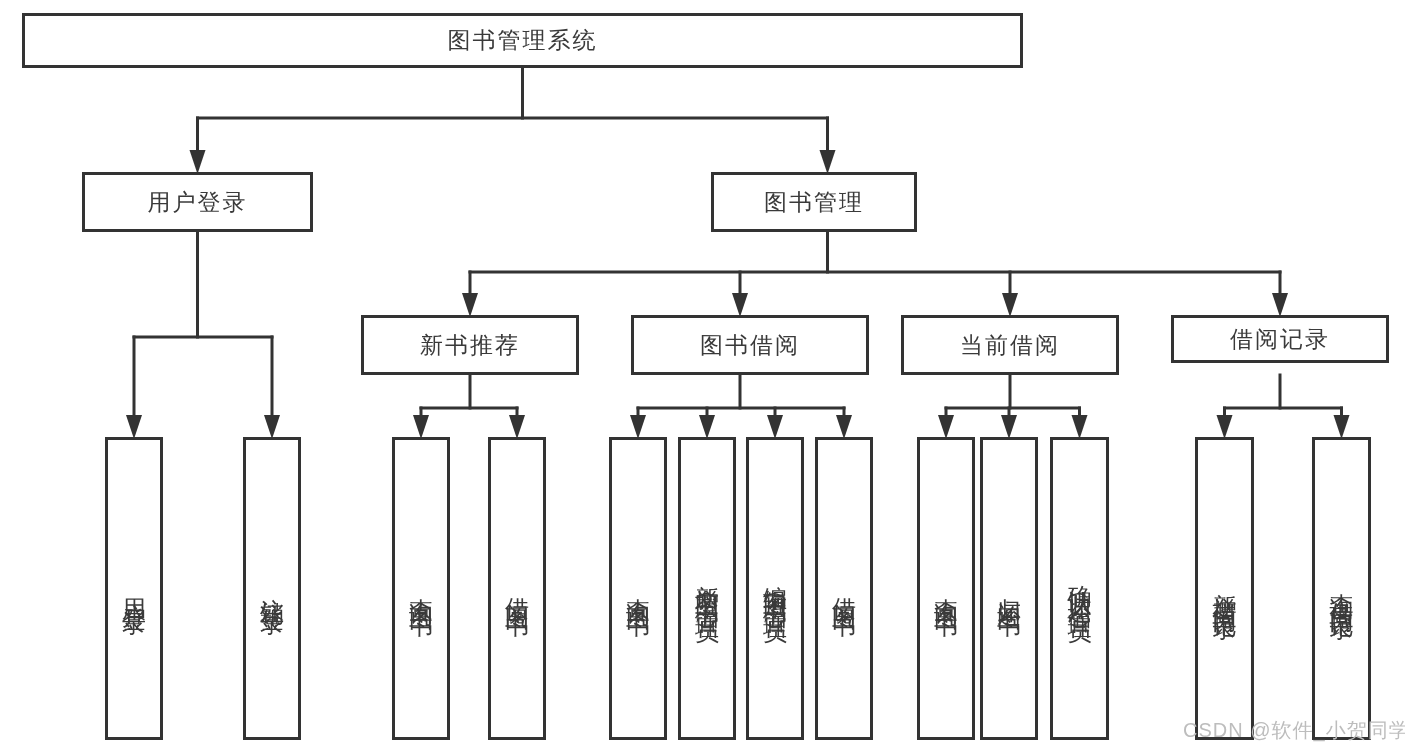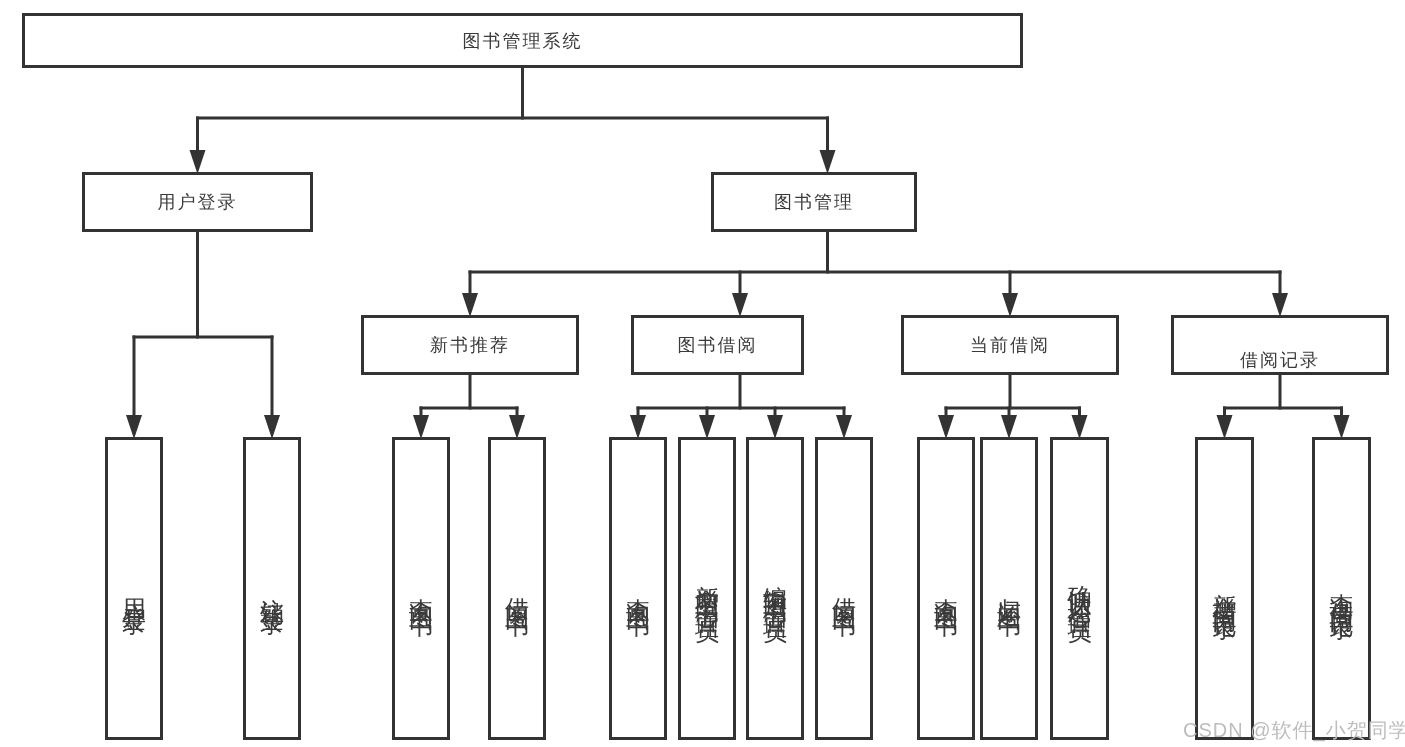--- a/index.html
+++ b/index.html
@@ -22,21 +22,21 @@
     position:absolute;
     box-sizing:border-box;
     border:3px solid var(--line);
     background:#ffffff;
     display:flex;
     align-items:center;
     justify-content:center;
     color:#3a3a3a;
   }
   .node .hlabel{
-    font-size:18px;
+    font-size:23px;
     letter-spacing:2px;
     white-space:nowrap;
   }
   .node .vlabel{
     writing-mode:vertical-rl;
     text-orientation:mixed;
     font-size:24px;
     letter-spacing:5px;
     line-height:1;
   }
@@ -115,27 +115,27 @@
       </div>
       <div class="node" style="left: 82px; top: 172px; width: 231px; height: 60px;">
         <span class="hlabel">用户登录</span>
       </div>
       <div class="node" style="left: 711px; top: 172px; width: 206px; height: 60px;">
         <span class="hlabel">图书管理</span>
       </div>
       <div class="node" style="left: 361px; top: 315px; width: 218px; height: 60px;">
         <span class="hlabel">新书推荐</span>
       </div>
-      <div class="node" style="left: 631px; top: 315px; width: 173px; height: 60px;">
+      <div class="node" style="left: 631px; top: 315px; width: 238px; height: 60px;">
         <span class="hlabel">图书借阅</span>
       </div>
       <div class="node" style="left: 901px; top: 315px; width: 218px; height: 60px; text-align: right;">
         <span class="hlabel">当前借阅</span>
       </div>
-      <div class="node" style="left: 1171px; top: 315px; width: 218px; height: 60px; align-items: flex-end;">
+      <div class="node" style="left: 1171px; top: 315px; width: 218px; height: 48px;">
         <span class="hlabel">借阅记录</span>
       </div>
       <div class="node" style="left: 105px; top: 437px; width: 58px; height: 303px;">
         <span class="vlabel">用户登录</span>
       </div>
       <div class="node" style="left: 243px; top: 437px; width: 58px; height: 303px;">
         <span class="vlabel">注销登录</span>
       </div>
       <div class="node" style="left: 392px; top: 437px; width: 58px; height: 303px;">
         <span class="vlabel">查询图书</span>

